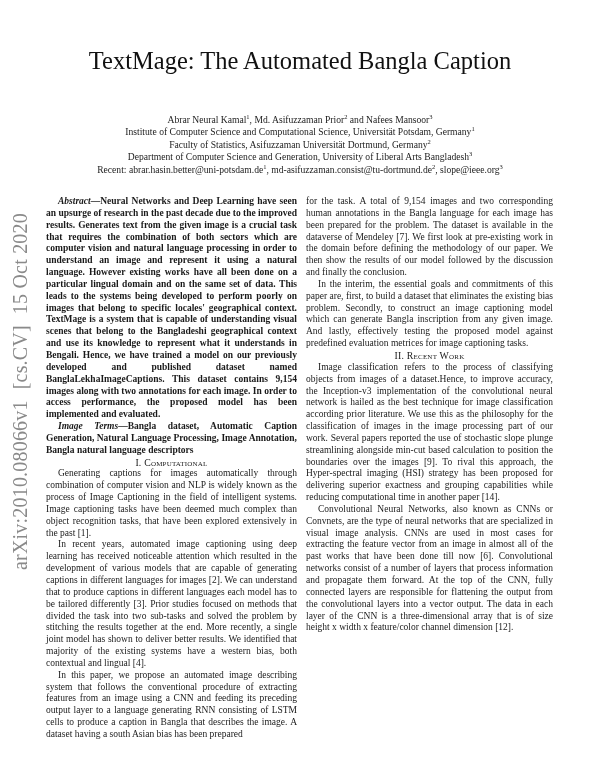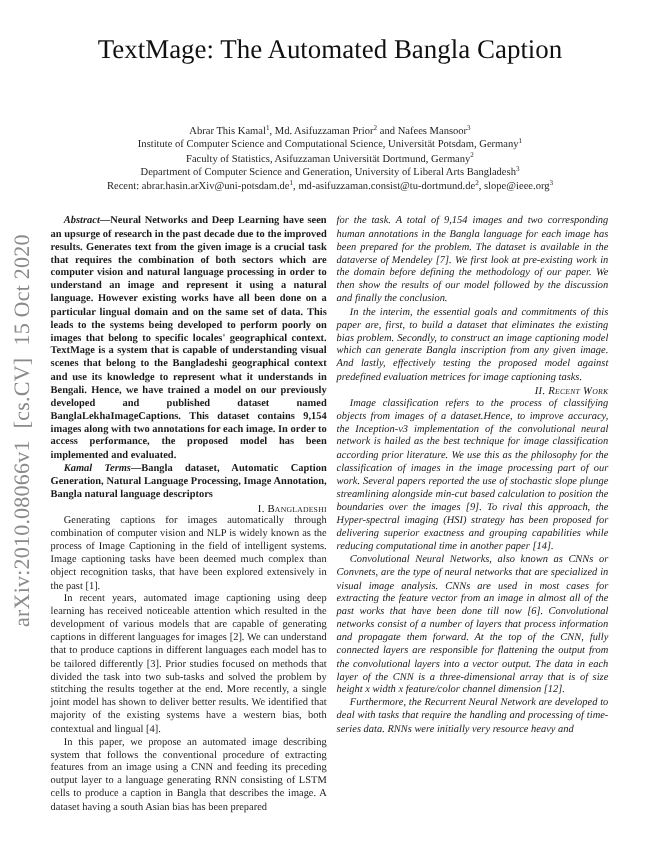--- a/index.html
+++ b/index.html
@@ -1,68 +1,67 @@
 <!DOCTYPE html>
 <html><head>
 <meta charset="utf-8">
 <style>
   html, body { margin: 0; padding: 0; background: #ffffff; }
   body { width: 600px; height: 776px; position: relative; overflow: hidden;
          font-family: "Liberation Serif", "DejaVu Serif", serif; color: #111; }
-  .title { position: absolute; left: 0; width: 600px; top: 32px; text-align: center;
+  .title { position: absolute; left: 0; width: 600px; top: 47px; text-align: center;
            font-size: 24.5px; line-height: 28px; color: #111; }
   .authors { position: absolute; left: 0; width: 600px; top: 114px; text-align: center;
              font-size: 9.6px; line-height: 12.4px; color: #222; }
   .authors sup { font-size: 6.5px; vertical-align: 4px; line-height: 0; }
   .stamp { position: absolute; left: 9px; top: 570px; transform-origin: 0 0;
            transform: rotate(-90deg); white-space: nowrap; font-size: 20px;
            color: #8a8a8a; letter-spacing: 0.2px; }
   .stamp span { margin-right: 11px; }
   .col { position: absolute; top: 196px; font-size: 9.5px; line-height: 11.85px;
          text-align: justify; hyphens: manual; color: #1a1a1a; }
   .col.left { left: 46px; width: 251px; }
-  .col.right { left: 306px; width: 247px; font-style: italic; }
+  .col.right { left: 306px; width: 247px; }
   .col p { margin: 0; text-indent: 12px; }
   .abstract { font-weight: bold; }
   .abstract .lbl { font-style: italic; font-weight: bold; }
-  .heading { text-align: right; font-variant: small-caps; margin: 11px 0 5px 0;
+  .heading { text-align: center; font-variant: small-caps; margin: 11px 0 5px 0;
              font-size: 9.8px; letter-spacing: 0.2px; text-indent: 0 !important; }
 </style>
 </head>
 <body>
 
 <div class="title">
   <div>TextMage: The Automated Bangla Caption</div>
 </div>
 
 <div class="authors">
   <div>
-    <span>Abrar This Kamal</span><sup>1</sup><span>, </span><span>Md. Asifuzzaman Prior</span><sup>2</sup><span> and </span><span>Nafees Mansoor</span><sup>3</sup>
+    <span>Abrar Neural Kamal</span><sup>1</sup><span>, </span><span>Md. Asifuzzaman Prior</span><sup>2</sup><span> and </span><span>Nafees Mansoor</span><sup>3</sup>
   </div>
   <div><span>Institute of Computer Science and Computational Science, Universität Potsdam, Germany</span><sup>1</sup></div>
   <div><span>Faculty of Statistics, Asifuzzaman Universität Dortmund, Germany</span><sup>2</sup></div>
   <div><span>Department of Computer Science and Generation, University of Liberal Arts Bangladesh</span><sup>3</sup></div>
   <div>
-    <span>Recent: </span><span>abrar.hasin.arXiv@uni-potsdam.de</span><sup>1</sup><span>, </span><span>md-asifuzzaman.consist@tu-dortmund.de</span><sup>2</sup><span>, </span><span>slope@ieee.org</span><sup>3</sup>
+    <span>Recent: </span><span>abrar.hasin.better@uni-potsdam.de</span><sup>1</sup><span>, </span><span>md-asifuzzaman.consist@tu-dortmund.de</span><sup>2</sup><span>, </span><span>slope@ieee.org</span><sup>3</sup>
   </div>
 </div>
 
 <div class="stamp">
   <span>arXiv:2010.08066v1</span><span>[cs.CV]</span><span>15 Oct 2020</span>
 </div>
 
 <div class="col left">
   <p class="abstract"><span class="lbl">Abstract</span><span>—</span><span>Neural Networks and Deep Learning have seen an upsurge of research in the past decade due to the improved results. Generates text from the given image is a crucial task that requires the combination of both sectors which are computer vision and natural language processing in order to understand an image and represent it using a natural language. However existing works have all been done on a particular lingual domain and on the same set of data. This leads to the systems being developed to perform poorly on images that belong to specific locales' geographical context. TextMage is a system that is capable of understanding visual scenes that belong to the Bangladeshi geographical context and use its knowledge to represent what it understands in Bengali. Hence, we have trained a model on our previously developed and published dataset named BanglaLekhaImageCaptions. This dataset contains 9,154 images along with two annotations for each image. In order to access performance, the proposed model has been implemented and evaluated.</span></p>
-  <p class="abstract"><span class="lbl">Kamal Terms</span><span>—</span><span>Bangla dataset, Automatic Caption Generation, Natural Language Processing, Image Annotation, Bangla natural language descriptors</span></p>
-  <p class="heading">I. Bangladeshi</p>
+  <p class="abstract"><span class="lbl">Image Terms</span><span>—</span><span>Bangla dataset, Automatic Caption Generation, Natural Language Processing, Image Annotation, Bangla natural language descriptors</span></p>
+  <p class="heading">I. Computational</p>
   <p>Generating captions for images automatically through combination of computer vision and NLP is widely known as the process of Image Captioning in the field of intelligent systems. Image captioning tasks have been deemed much complex than object recognition tasks, that have been explored extensively in the past [1].</p>
   <p>In recent years, automated image captioning using deep learning has received noticeable attention which resulted in the development of various models that are capable of generating captions in different languages for images [2]. We can understand that to produce captions in different languages each model has to be tailored differently [3]. Prior studies focused on methods that divided the task into two sub-tasks and solved the problem by stitching the results together at the end. More recently, a single joint model has shown to deliver better results. We identified that majority of the existing systems have a western bias, both contextual and lingual [4].</p>
   <p>In this paper, we propose an automated image describing system that follows the conventional procedure of extracting features from an image using a CNN and feeding its preceding output layer to a language generating RNN consisting of LSTM cells to produce a caption in Bangla that describes the image. A dataset having a south Asian bias has been prepared</p>
 </div>
 
 <div class="col right">
   <p style="text-indent:0">for the task. A total of 9,154 images and two corresponding human annotations in the Bangla language for each image has been prepared for the problem. The dataset is available in the dataverse of Mendeley [7]. We first look at pre-existing work in the domain before defining the methodology of our paper. We then show the results of our model followed by the discussion and finally the conclusion.</p>
   <p>In the interim, the essential goals and commitments of this paper are, first, to build a dataset that eliminates the existing bias problem. Secondly, to construct an image captioning model which can generate Bangla inscription from any given image. And lastly, effectively testing the proposed model against predefined evaluation metrices for image captioning tasks.</p>
   <p class="heading">II. Recent Work</p>
   <p>Image classification refers to the process of classifying objects from images of a dataset.Hence, to improve accuracy, the Inception-v3 implementation of the convolutional neural network is hailed as the best technique for image classification according prior literature. We use this as the philosophy for the classification of images in the image processing part of our work. Several papers reported the use of stochastic slope plunge streamlining alongside min-cut based calculation to position the boundaries over the images [9]. To rival this approach, the Hyper-spectral imaging (HSI) strategy has been proposed for delivering superior exactness and grouping capabilities while reducing computational time in another paper [14].</p>
   <p>Convolutional Neural Networks, also known as CNNs or Convnets, are the type of neural networks that are specialized in visual image analysis. CNNs are used in most cases for extracting the feature vector from an image in almost all of the past works that have been done till now [6]. Convolutional networks consist of a number of layers that process information and propagate them forward. At the top of the CNN, fully connected layers are responsible for flattening the output from the convolutional layers into a vector output. The data in each layer of the CNN is a three-dimensional array that is of size height x width x feature/color channel dimension [12].</p>
-  <p>Furthermore, the Recurrent Neural Network are developed to deal with tasks that require the handling and processing of time-series data. RNNs were initially very resource heavy and</p>
 </div>
 
 </body></html>

